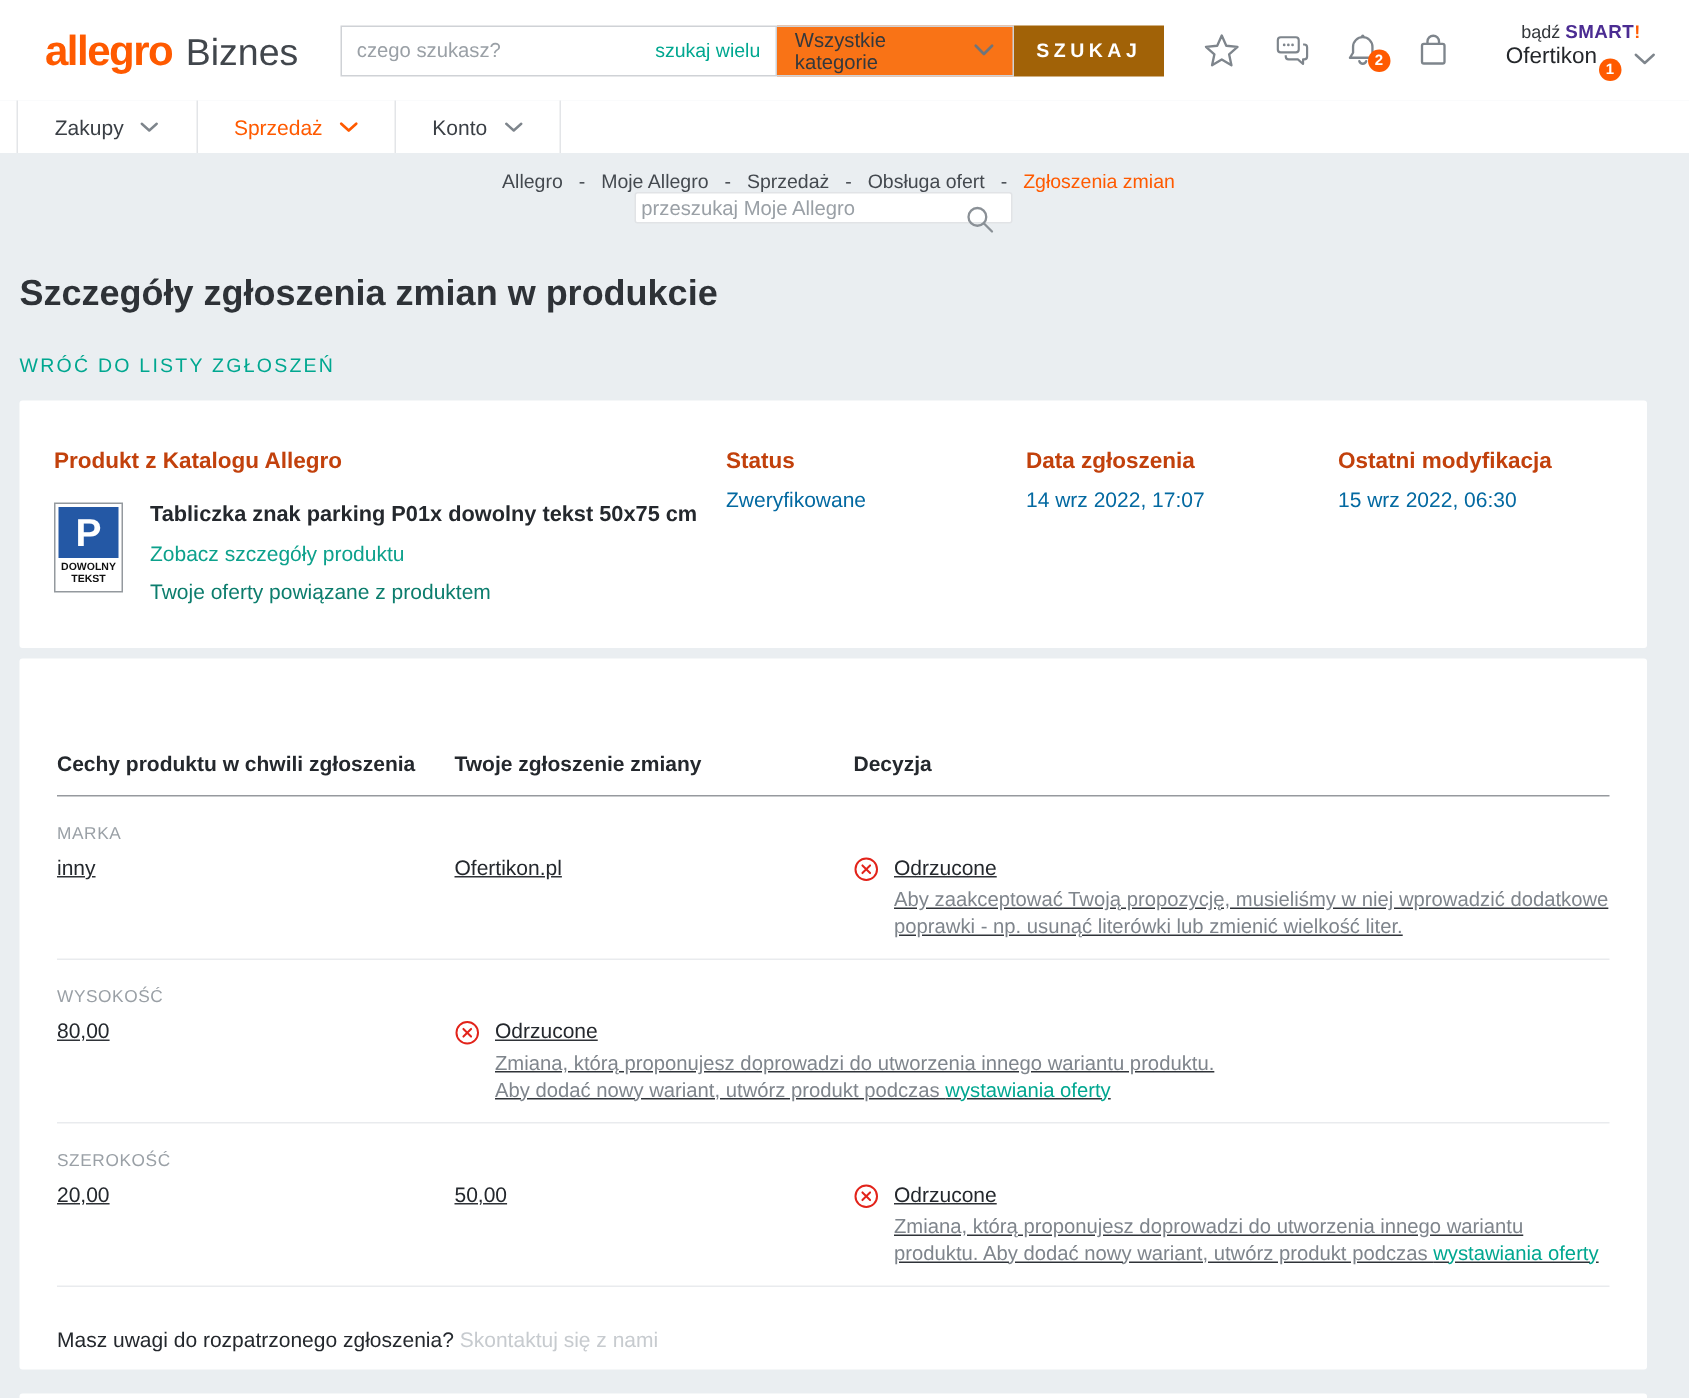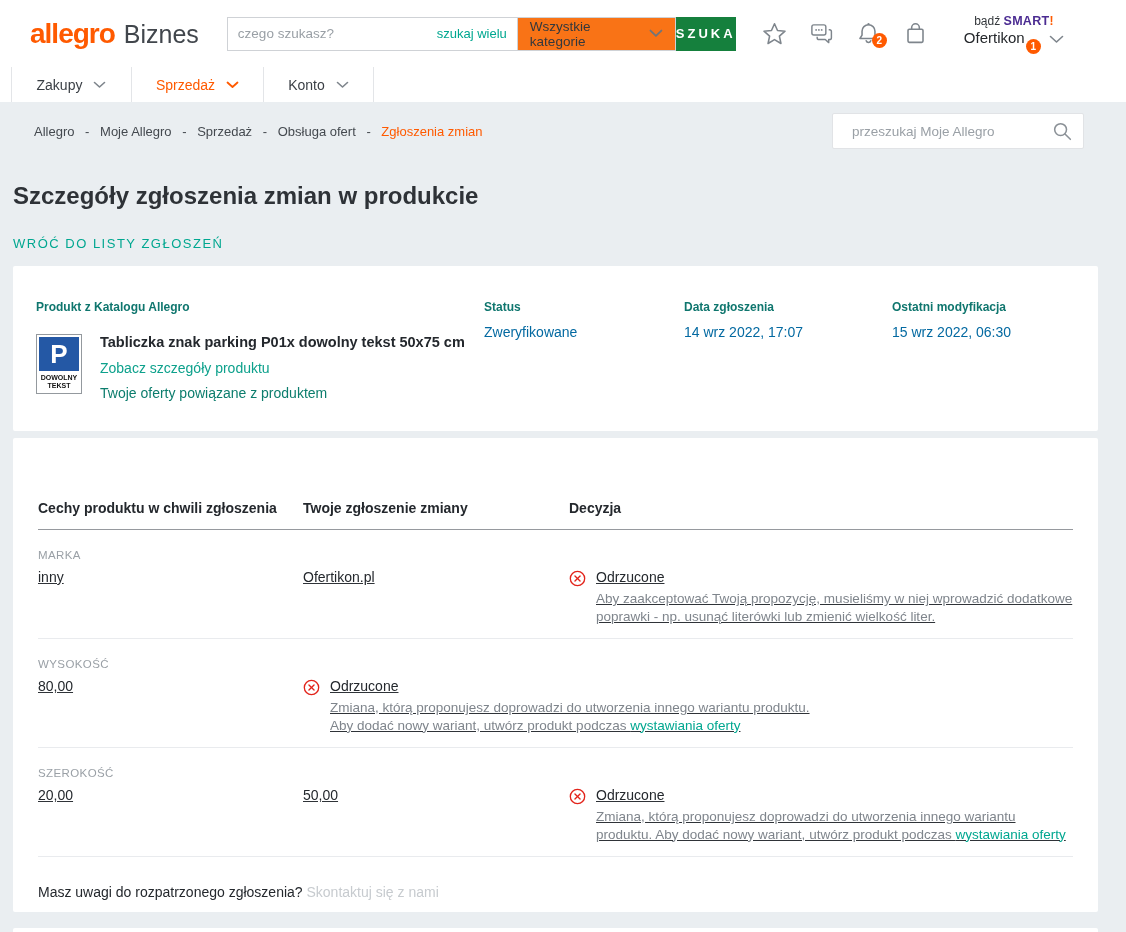--- a/index.html
+++ b/index.html
@@ -14,58 +14,58 @@
   .topbar { height:67px; background:#fff; display:flex; align-items:center; padding-left:30px; }
   .logo { display:flex; align-items:baseline; cursor:pointer; flex:none; }
   .logo-brand { font-size:28px; font-weight:700; color:#ff5a00; letter-spacing:-1px; }
   .logo-suffix { font-size:25px; font-weight:400; color:#41464c; margin-left:9px; }
   .searchbar { display:flex; align-items:center; margin-left:28px; height:34px; flex:none; }
   .search-box { display:flex; align-items:center; width:291px; height:34px; border:1px solid #cfd2d6; background:#fff; }
   .search-input { border:none; outline:none; flex:1; min-width:0; padding:0 10px; font-size:13.5px; color:#33383d; font-family:inherit; background:transparent; }
   input::placeholder { color:#9aa0a6; }
   .multisearch { color:#00a790; font-size:13px; padding-right:10px; white-space:nowrap; cursor:pointer; }
   .cat-select { display:flex; align-items:center; justify-content:space-between; width:158px; height:34px; border:1px solid #cfd2d6; border-left:none; padding:0 12px; font-size:13.5px; color:#33383d; cursor:pointer; background:#f97316; }
-  .search-btn { width:60px; height:34px; background:#15803d; color:#fff; border:none; font-size:13px; font-weight:600; letter-spacing:3px; font-family:inherit; cursor:pointer; }
+  .search-btn { width:100px; height:34px; background:#a16207; color:#fff; border:none; font-size:13px; font-weight:600; letter-spacing:3px; font-family:inherit; cursor:pointer; }
   .topbar-icons { display:flex; align-items:center; margin-left:26px; gap:22px; flex:none; }
   .icon-btn { position:relative; width:25px; height:25px; cursor:pointer; }
   .icon-btn svg { width:100%; height:100%; display:block; }
   .badge { position:absolute; background:#ff5a00; color:#fff; border-radius:50%; font-size:10px; font-weight:700; width:15px; height:15px; display:flex; align-items:center; justify-content:center; }
   .bell-badge { right:-6px; bottom:-2px; }
   .account { margin-left:36px; cursor:pointer; }
   .smart-line { font-size:12px; color:#33373b; text-align:center; white-space:nowrap; }
   .smart-brand { color:#4b2c92; font-weight:800; font-size:12.5px; letter-spacing:.3px; }
   .smart-bang { color:#ff5a00; font-weight:800; }
   .account-line { display:flex; align-items:flex-start; margin-top:1px; }
   .account-name { font-size:15px; color:#24272b; }
   .account-badge { background:#ff5a00; color:#fff; border-radius:50%; font-size:10px; font-weight:700; width:15px; height:15px; display:flex; align-items:center; justify-content:center; margin:10px 0 0 1px; }
   .account-chevron { margin:6px 0 0 8px; }
   
   .mainnav { height:35px; background:#fff; display:flex; padding-left:11px; }
   .nav-tab { display:flex; align-items:center; justify-content:center; gap:11px; border-right:1px solid #e3e5e8; font-size:14px; color:#3a3f45; cursor:pointer; }
   .nav-tab:first-child { border-left:1px solid #e3e5e8; }
   .nav-tab.w1 { width:121px; } .nav-tab.w2 { width:132px; } .nav-tab.w3 { width:110px; }
   .nav-tab.active { color:#ff5a00; }
   
-  .crumb-row { display:flex; justify-content:space-between; align-items:center; width:1071px; margin:11px 0 0 13px; height:36px; }
+  .crumb-row { display:flex; justify-content:space-between; align-items:center; width:1071px; margin:11px 0 0 13px; height:36px;flex-direction:column; }
   .breadcrumb { padding-left:21px; font-size:13px; color:#44494f; }
   .crumb-item { cursor:pointer; }
   .crumb-sep { margin:0 7px; color:#44494f; }
   .crumb-item.current { color:#ff5a00; }
   .ma-search { position:relative; width:252px; height:36px; background:#fff; border:1px solid #e1e3e6; border-radius:2px; display:flex; align-items:center; }
-  .ma-input { border:none; outline:none; flex:1; min-width:0; padding:0 34px 0 19px; font-size:13.5px; color:#33383d; font-family:inherit; background:transparent; }
+  .ma-input { border:none; outline:none; flex:1; min-width:0; padding:0 34px 0 4px; font-size:13.5px; color:#33383d; font-family:inherit; background:transparent; }
   .ma-glass { position:absolute; right:10px; top:7px; width:21px; height:21px; cursor:pointer; }
   
   .page-title { margin:33px 0 0 13px; font-size:24px; line-height:28px; font-weight:700; color:#2e3237; }
   .back-link { display:inline-block; margin:26px 0 0 13px; font-size:13px; line-height:15px; letter-spacing:1.5px; color:#00a790; cursor:pointer; }
   
   .card { background:#fff; width:1085px; margin-left:13px; border-radius:2px; }
   .card1 { margin-top:14px; height:165px; padding:33px 23px 0; }
   .card1-grid { display:flex; }
   .col-product { width:448px; } .col-status { width:200px; } .col-date { width:208px; } .col-mod { flex:1; }
-  .col-label { font-size:12px; line-height:16px; font-weight:700; color:#0f766e; }
+  .col-label { font-size:15px; line-height:16px; font-weight:700; color:#c2410c; }
   .col-value { font-size:14px; color:#0369a1; margin-top:9px; }
   .product-block { display:flex; margin-top:19px; }
   .p-img { width:46px; height:60px; border:1px solid #94999e; background:#fff; padding:2px; display:flex; flex-direction:column; align-items:center; margin-right:18px; flex:none; }
   .p-blue { width:40px; height:34px; background:#2458a5; color:#fff; font-size:26px; font-weight:700; display:flex; align-items:center; justify-content:center; }
   .p-caption { font-size:7px; font-weight:700; color:#101010; text-align:center; line-height:1.2; margin-top:3px; }
   .product-title { font-size:14.5px; line-height:16px; font-weight:700; color:#24282d; }
   .product-link { display:block; margin-top:10px; font-size:14px; line-height:16px; color:#0da18c; cursor:pointer; }
   .product-link.offers { color:#0c7d6d; margin-top:9px; }
   
   .card2 { margin-top:7px; height:474px; padding:62px 25px 0; overflow:hidden; }

